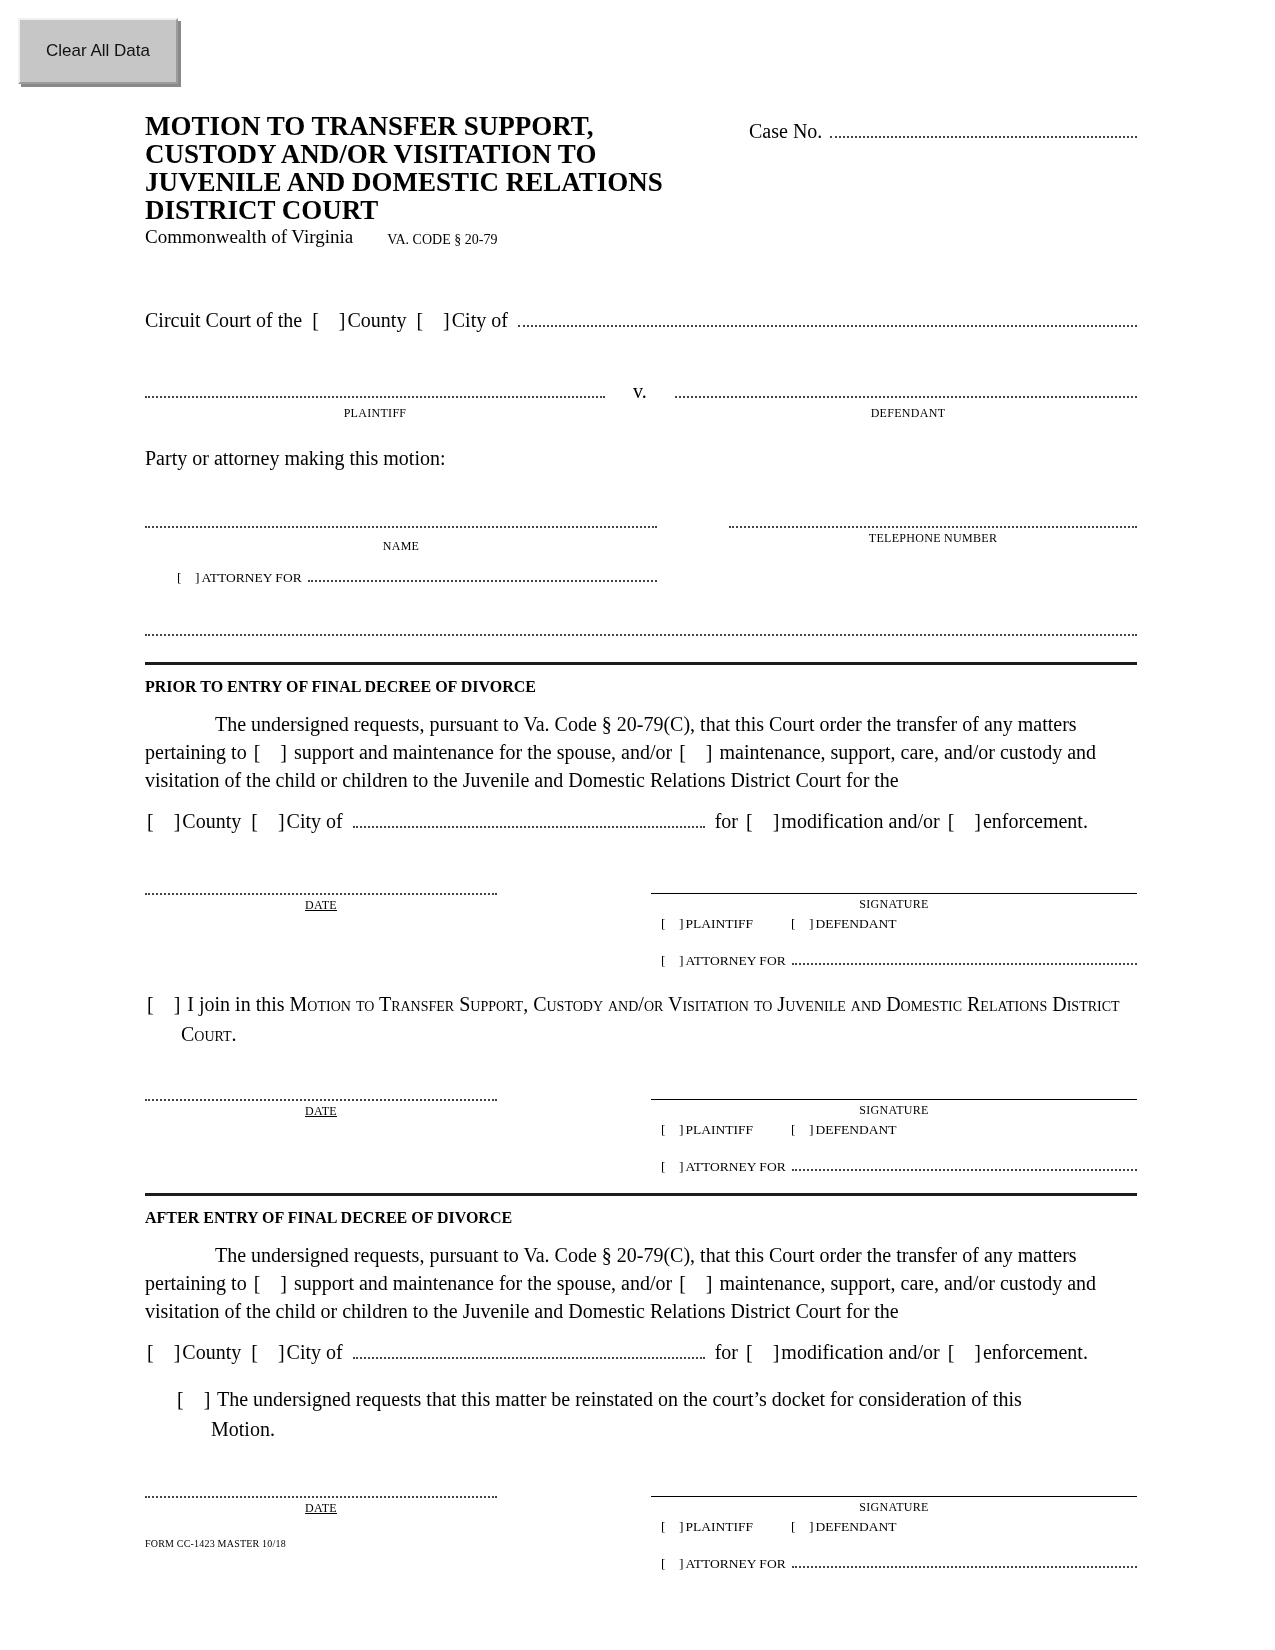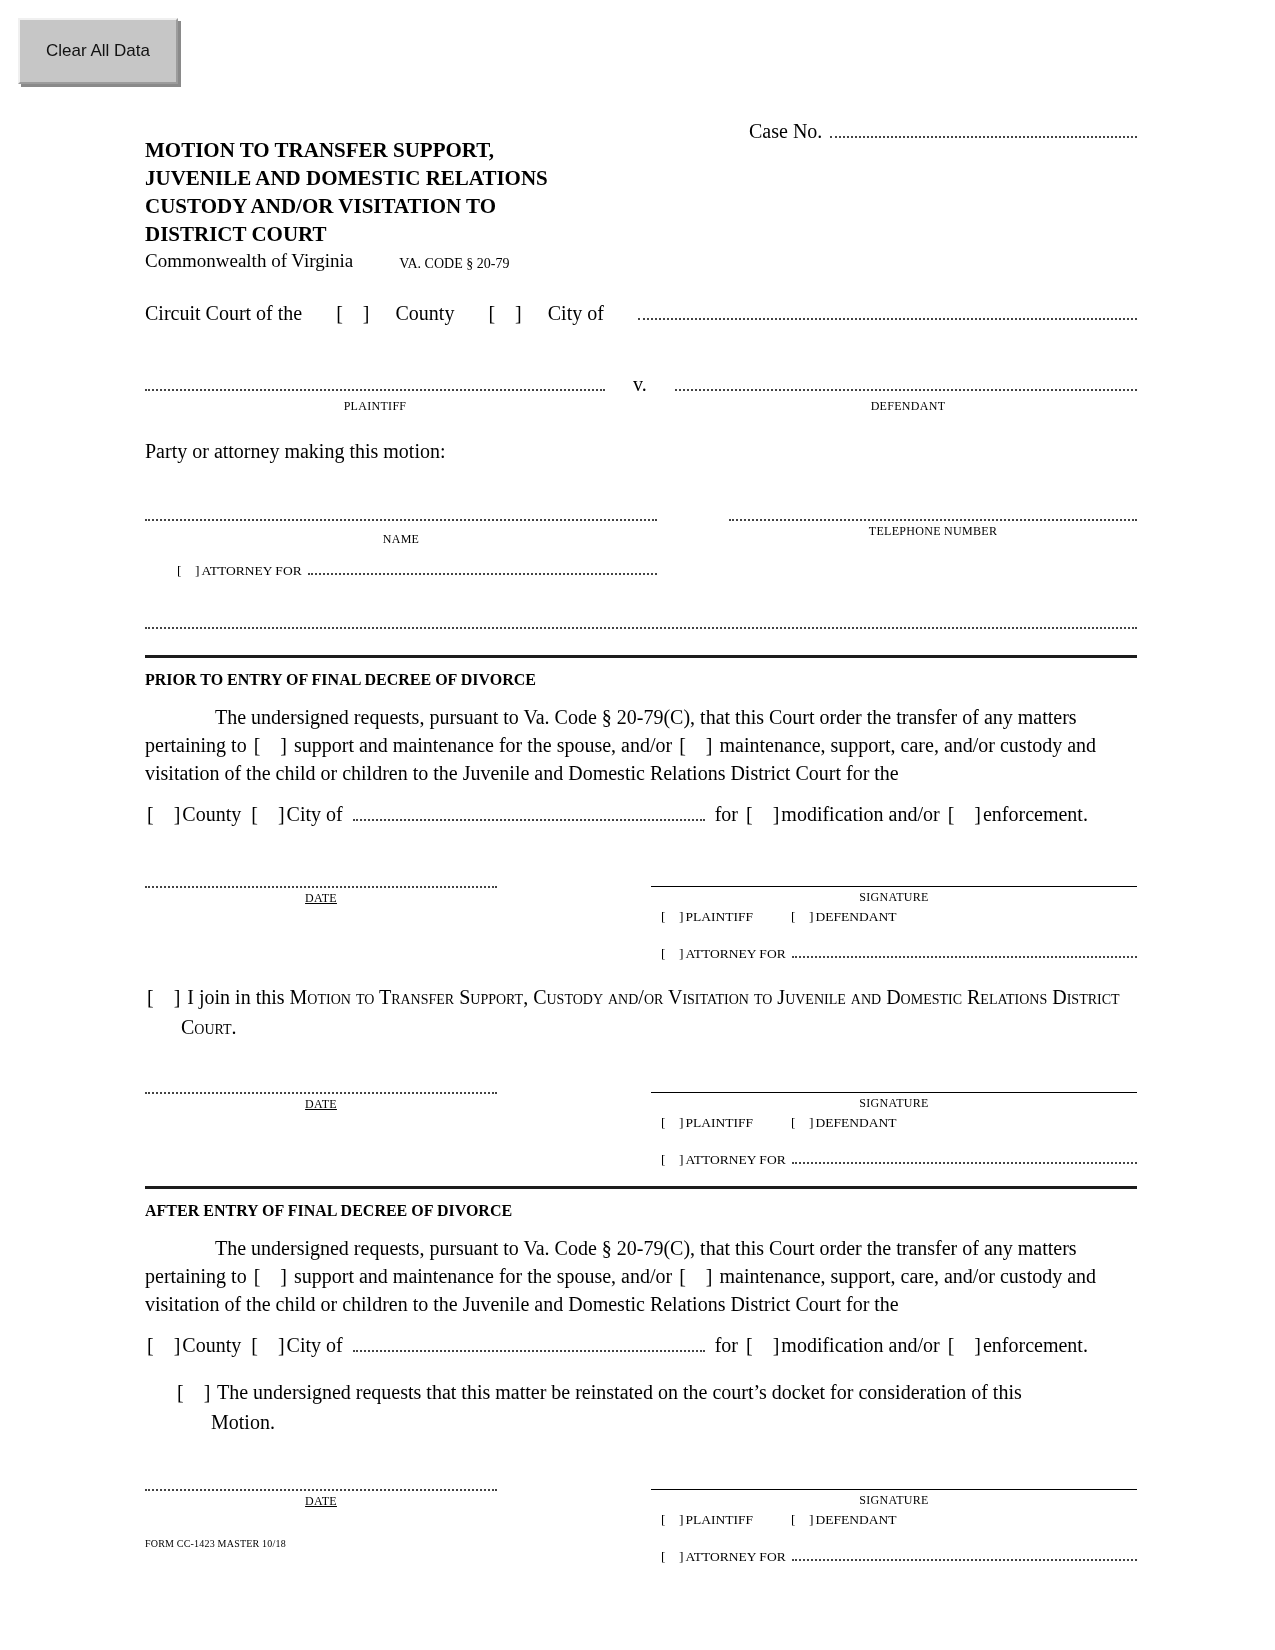--- a/index.html
+++ b/index.html
@@ -11,27 +11,27 @@
   .content{position:absolute;left:145px;top:112px;width:992px;}
   
   .lead{display:inline-block;border-bottom:2px dotted #444;height:18px;vertical-align:baseline;}
   .solid{display:inline-block;border-bottom:1px solid #000;height:18px;vertical-align:baseline;}
   .grow{flex:1 1 auto;}
   .row{display:flex;align-items:baseline;}
   .cap{font-size:12px;letter-spacing:.3px;text-align:center;padding-top:3px;}
   .cb{white-space:nowrap;padding:0 2px;}
   
   .hdr{display:flex;}
-  .title{width:600px;font-weight:bold;font-size:21px;line-height:28px;margin-top:24px;}
+  .title{width:600px;font-weight:bold;font-size:27px;line-height:28px;}
   .case{margin-left:auto;width:388px;display:flex;align-items:baseline;padding-top:8px;}
   .case .lead{height:16px;}
   .cw-row{display:flex;align-items:flex-end;margin-top:2px;}
   .cw{font-size:19px;}
-  .coderef{font-size:14px;margin-left:46px;}
-  .court-row{margin-top:28px;gap:24px;}
+  .coderef{font-size:14px;margin-left:34px;}
+  .court-row{margin-top:59px;}
   
   .vs-row{display:flex;align-items:baseline;margin-top:46px;}
   .vs-row .v{margin:0 28px;}
   .vs-labels{display:flex;}
   .w460{width:460px;}
   .vsp{width:74px;}
   .intro{margin-top:26px;}
   .np-row{display:flex;margin-top:36px;}
   .field{display:flex;flex-direction:column;}
   .field .lead{height:20px;}
@@ -64,22 +64,22 @@
 
 <div class="page">
 
   <button class="clear-btn">Clear All Data</button>
 
   <div class="content">
 
     <div class="hdr">
       <div class="title">
         <div>MOTION TO TRANSFER SUPPORT,</div>
+        <div>CUSTODY AND/OR VISITATION TO</div>
         <div>JUVENILE AND DOMESTIC RELATIONS</div>
-        <div>CUSTODY AND/OR VISITATION TO</div>
         <div>DISTRICT COURT</div>
       </div>
       <div class="case">
         <span>Case No.</span>
         <span class="lead grow" style="margin-left:8px;"></span>
       </div>
     </div>
     <div class="cw-row">
       <span class="cw">Commonwealth of Virginia</span>
       <span class="coderef">VA. CODE § 20-79</span>

